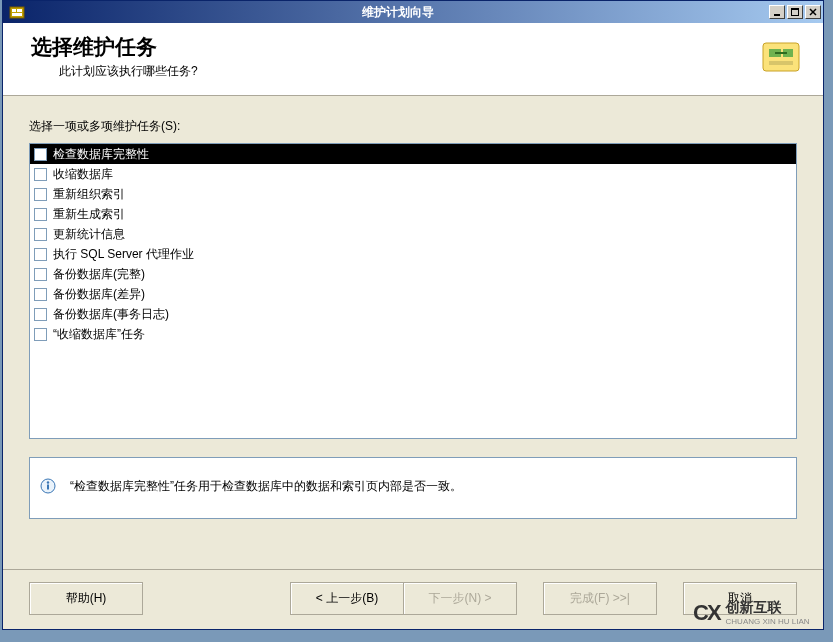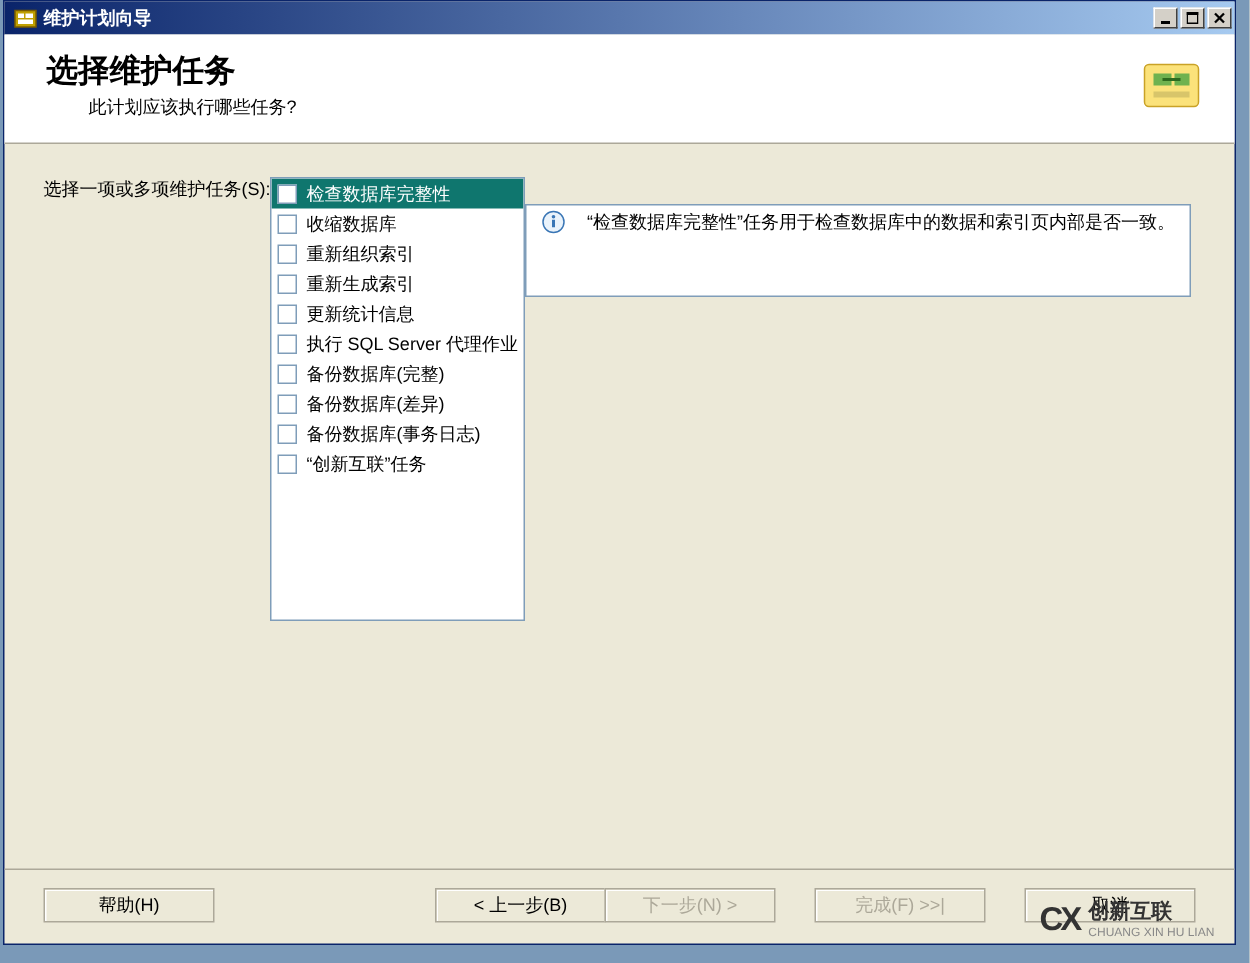--- a/index.html
+++ b/index.html
@@ -24,20 +24,21 @@
     display: flex;
     flex-direction: column;
   }
   .titlebar {
     height: 22px;
     background: linear-gradient(to right, #0a246a, #a6caf0);
     display: flex;
     align-items: center;
     color: #fff;
     padding: 0 2px;
+    text-align: center;
   }
   .titlebar .app-icon {
     width: 16px; height: 16px;
     margin: 0 4px;
     display: inline-flex;
     align-items:center; justify-content:center;
   }
   .titlebar .title-text {
     flex: 1;
     font-weight: bold;
@@ -75,68 +76,68 @@
     font-size: 12px;
   }
   .header-icon {
     width: 48px; height: 48px;
     margin-left: 8px;
   }
   .content {
     flex: 1;
     padding: 22px 26px 10px 26px;
     display: flex;
-    flex-direction: row;
+    flex-direction: column;
   }
   .list-label { margin-bottom: 8px; }
   .listbox {
     background: #fff;
     border: 1px solid #7f9db9;
     height: 296px;
     overflow: hidden;
   }
   .list-item {
     display: flex;
     align-items: center;
     padding: 1px 4px;
     height: 20px;
   }
   .list-item.selected {
-    background: #0f766e;
+    background: #000000;
     color: #fff;
   }
   .chk {
     width: 13px; height: 13px;
     border: 1px solid #7f9db9;
     background: #fff;
     margin-right: 6px;
     flex-shrink: 0;
   }
   .desc-box {
     margin-top: 18px;
     height: 62px;
     background: #fff;
     border: 1px solid #7f9db9;
-    padding: 3px 10px;
+    padding: 20px 10px;
     display: flex;
     align-items: flex-start;
   }
   .info-icon {
     width: 16px; height:16px;
     margin-right: 14px;
     flex-shrink:0;
   }
   .footer {
     border-top: 1px solid #aca899;
     padding: 12px 26px 14px 26px;
     display: flex;
     align-items: center;
   }
   .btn {
-    height: 23px;
+    height: 33px;
     min-width: 114px;
     padding: 0 8px;
     background: #ece9d8;
     border: 1px solid #aca899;
     font-family: inherit;
     font-size: 12px;
     display: inline-flex;
     align-items:center; justify-content:center;
     box-shadow: inset 1px 1px 0 #fff;
   }
@@ -244,21 +245,21 @@
       <div class="list-item">
         <span class="chk"></span>
         <span>备份数据库(差异)</span>
       </div>
       <div class="list-item">
         <span class="chk"></span>
         <span>备份数据库(事务日志)</span>
       </div>
       <div class="list-item">
         <span class="chk"></span>
-        <span>“创新互联”任务</span>
+        <span>“收缩数据库”任务</span>
       </div>
     </div>
 
     <div class="desc-box">
       <span class="info-icon">
         <svg viewBox="0 0 16 16" width="16" height="16">
           <circle cx="8" cy="8" r="7" fill="#eaf3fb" stroke="#3a76b5"></circle>
           <circle cx="8" cy="4.5" r="1.2" fill="#3a76b5"></circle>
           <rect x="7" y="6.5" width="2" height="5" fill="#3a76b5"></rect>
         </svg>

